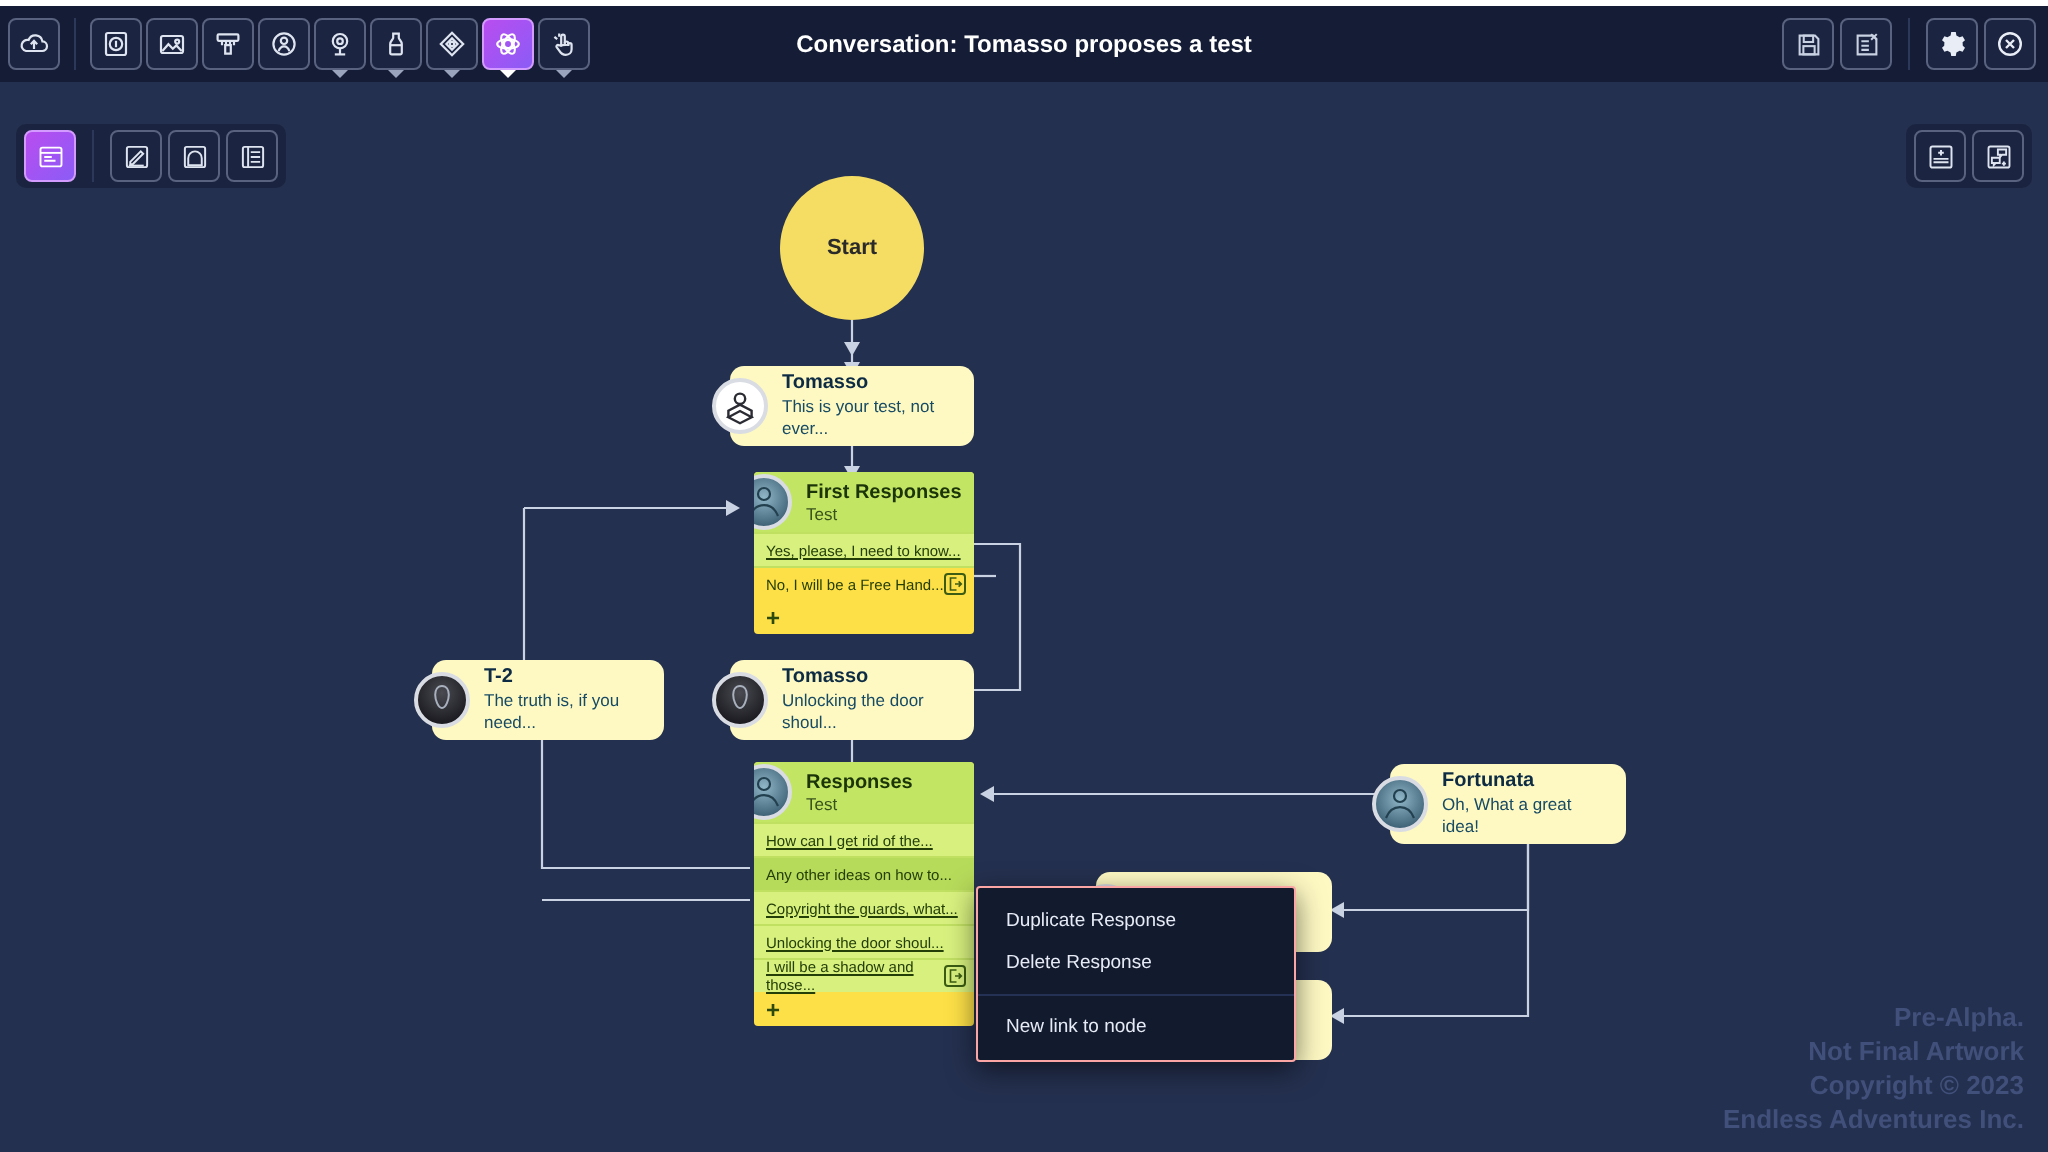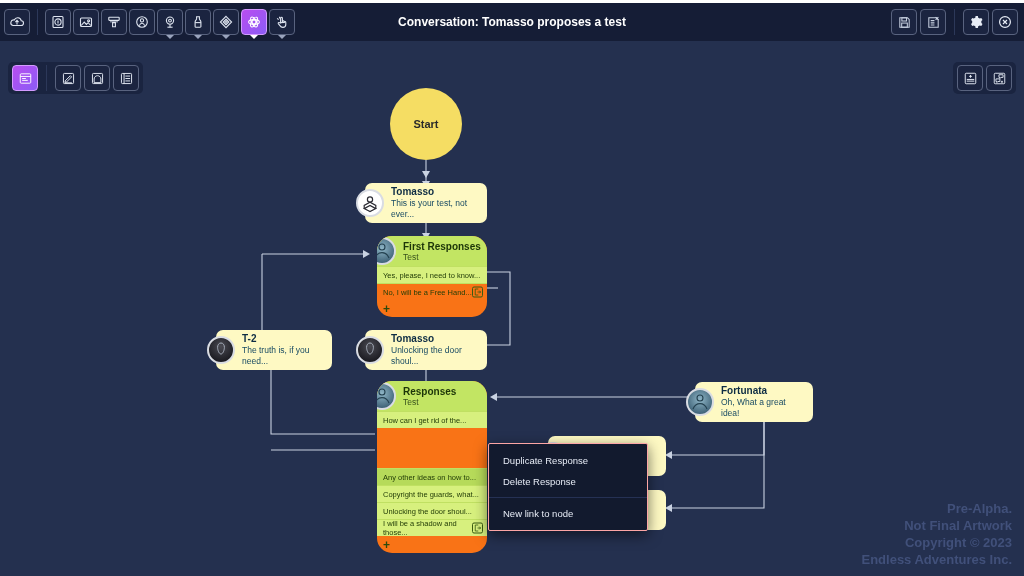--- a/index.html
+++ b/index.html
@@ -105,37 +105,37 @@
     width: 28px; height: 28px; border-radius: 50%;
     border: 2px solid #d9dce3; overflow: hidden;
     background: #3b3b44;
   }
   .avatar.dark { background: radial-gradient(circle at 50% 35%, #4a4a52 0%, #1c1c22 75%); }
   .avatar.npc  { background: radial-gradient(circle at 50% 40%, #8fb6c7 0%, #3c5f74 80%); }
   .avatar.white{ background: #ffffff; }
   .avatar svg { position: absolute; left: 0; top: 0; }
 
   .resp-node {
-    border-radius: 15px; overflow: hidden;
-    background: #f97316; width: 104px;
+    border-radius: 2px; overflow: hidden;
+    background: #fde047; width: 104px;
     box-shadow: 0 0 0 0 transparent;
   }
   .resp-head {
     background: #c2e563; padding: 5px 6px 5px 26px; position: relative; height: 30px;
   }
   .resp-head .ntitle { font-size: 10px; font-weight: bold; color: #1c3508; line-height: 11px; }
   .resp-head .nsub   { font-size: 8.5px; color: #38521c; line-height: 11px; }
   .resp-row {
     height: 17px; display: flex; align-items: center;
     padding: 0 6px; font-size: 7.5px; color: #243e08;
     border-top: 1px solid #c0e062;
     position: relative;
   }
-  .resp-row.alt { background: #d7f07e; }
-  .resp-row.hl  { background: #b6da5a; margin-top: 40px; }
+  .resp-row.alt { background: #d7f07e; text-decoration: underline; }
+  .resp-row.hl  { background: #b6da5a; }
   .resp-row .exit {
     position: absolute; right: 4px; top: 50%; transform: translateY(-50%);
     width: 11px; height: 11px; border: 1px solid #3b5c12; border-radius: 2px;
   }
   .resp-add {
     height: 17px; display: flex; align-items: center; padding-left: 6px;
     font-size: 12px; color: #2c4a0c; font-weight: bold;
   }
 
   

